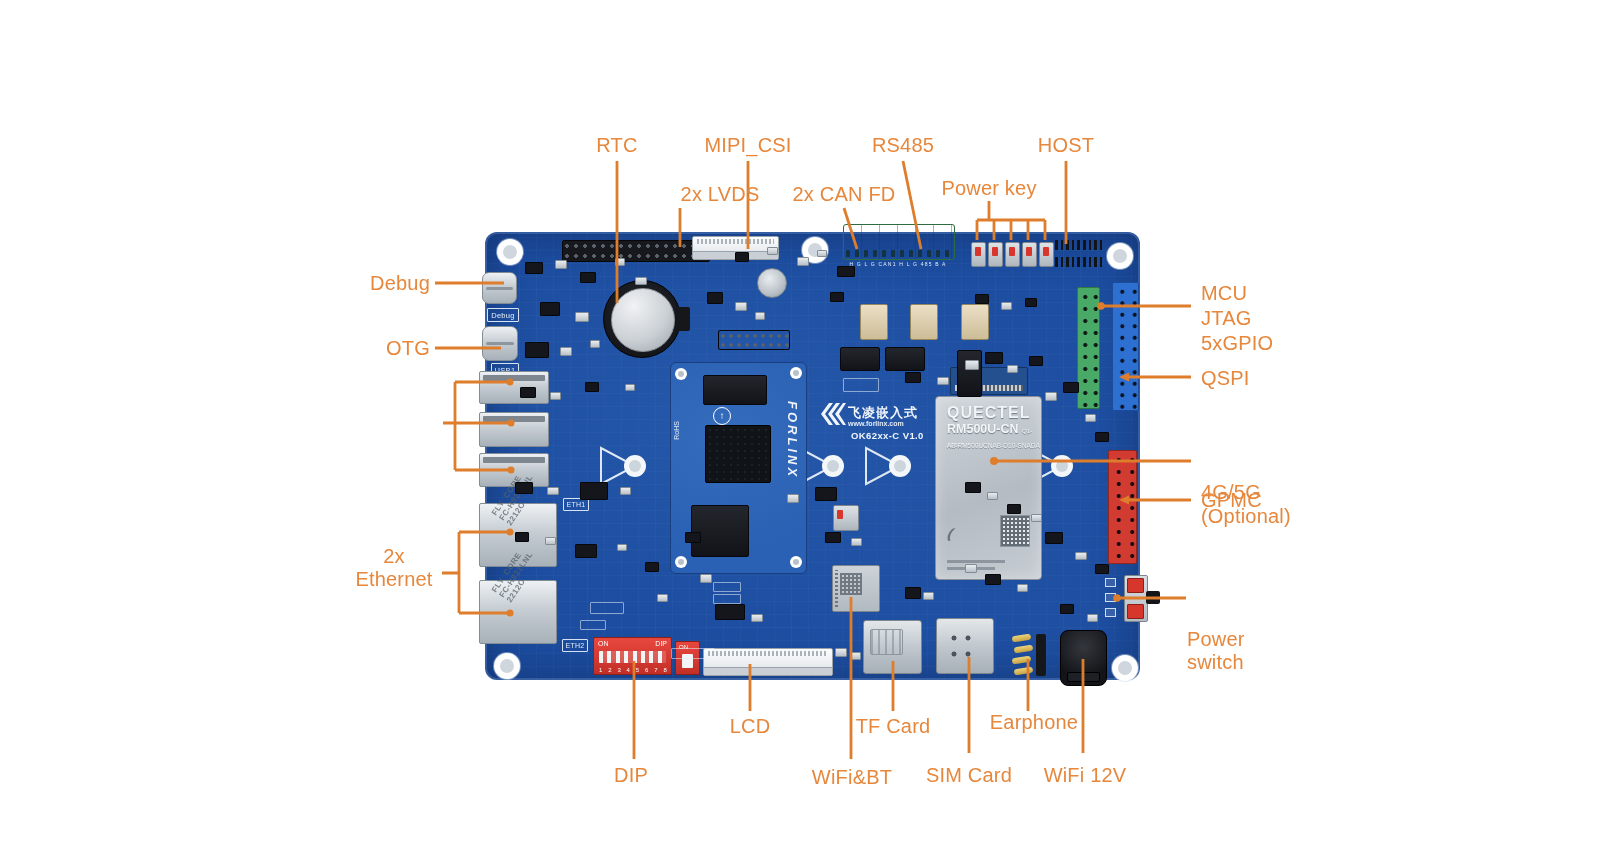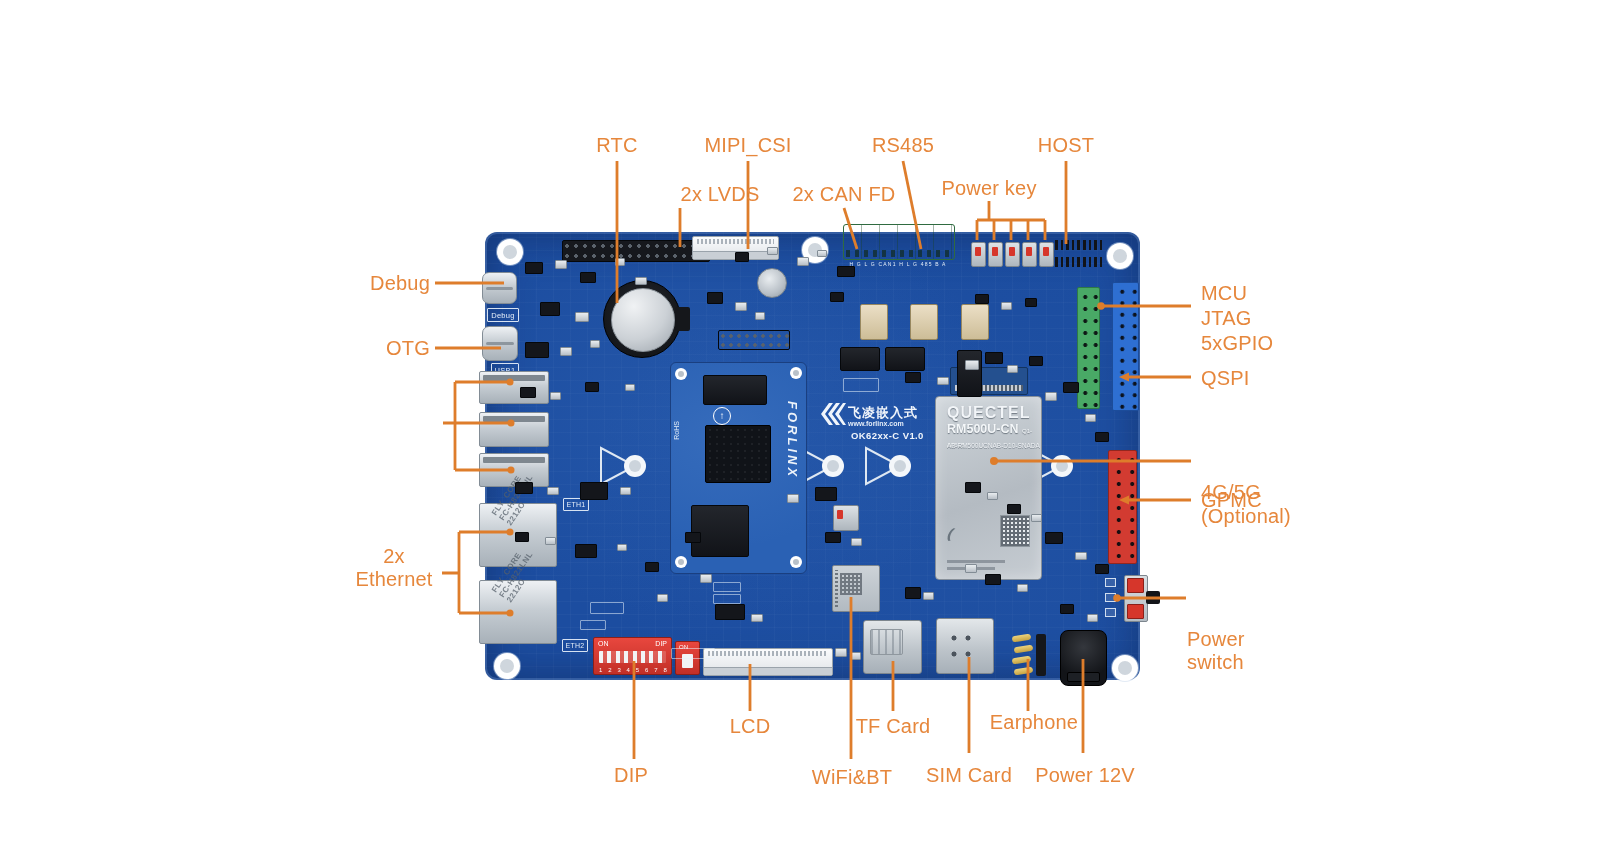--- a/index.html
+++ b/index.html
@@ -434,14 +434,14 @@
 (Optional)</div>
   <div class="ann" style="left:1201px;top:489px;">GPMC</div>
   <div class="ann" style="left:1187px;top:588px;margin-top:40px;">Power
 switch</div>
   <div class="ann ac" style="left:750px;top:715px;">LCD</div>
   <div class="ann ac" style="left:893px;top:715px;">TF Card</div>
   <div class="ann ac" style="left:1026px;top:711px;margin-left:8px;">Earphone</div>
   <div class="ann ac" style="left:631px;top:764px;">DIP</div>
   <div class="ann ac" style="left:852px;top:766px;">WiFi&amp;BT</div>
   <div class="ann ac" style="left:969px;top:764px;">SIM Card</div>
-  <div class="ann ac" style="left:1085px;top:764px;">Power 12V</div>
+  <div class="ann ac" style="left:1085px;top:764px;">WiFi 12V</div>
 </div>
 
 </body></html>

